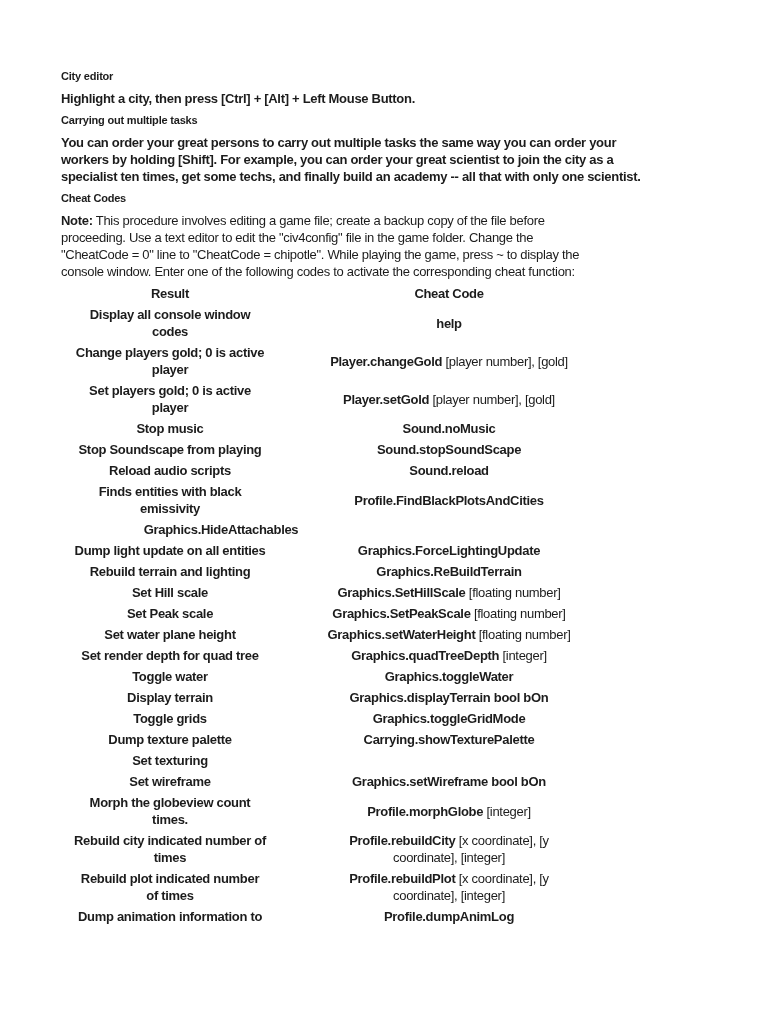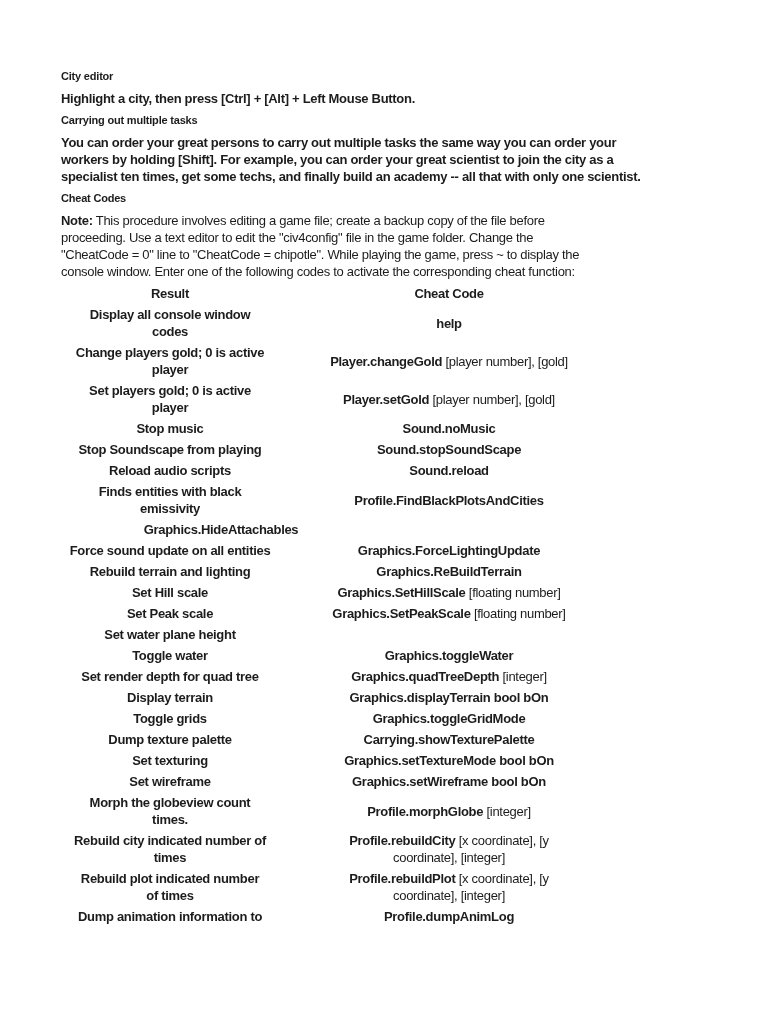--- a/index.html
+++ b/index.html
@@ -143,71 +143,71 @@
     <div class="c1">Finds entities with black
 emissivity</div>
     <div class="c2"><span class="cmd">Profile.FindBlackPlotsAndCities</span><span class="args"></span></div>
   </div>
 
   <div class="trow">
     <div class="c2"><span class="cmd">Graphics.HideAttachables</span><span class="args"></span></div>
   </div>
 
   <div class="trow">
-    <div class="c1">Force sound update on all entities</div>
+    <div class="c1">Dump light update on all entities</div>
     <div class="c2"><span class="cmd">Graphics.ForceLightingUpdate</span><span class="args"></span></div>
   </div>
 
   <div class="trow">
     <div class="c1">Rebuild terrain and lighting</div>
     <div class="c2"><span class="cmd">Graphics.ReBuildTerrain</span><span class="args"></span></div>
   </div>
 
   <div class="trow">
     <div class="c1">Set Hill scale</div>
     <div class="c2"><span class="cmd">Graphics.SetHillScale</span><span class="args"> [floating number]</span></div>
   </div>
 
   <div class="trow">
     <div class="c1">Set Peak scale</div>
     <div class="c2"><span class="cmd">Graphics.SetPeakScale</span><span class="args"> [floating number]</span></div>
   </div>
 
   <div class="trow">
     <div class="c1">Set water plane height</div>
+    <div class="c2"><span class="cmd">Graphics.setWaterHeight</span><span class="args"> [floating number]</span></div>
+  </div>
+
+  <div class="trow">
+    <div class="c1">Set render depth for quad tree</div>
+    <div class="c2"><span class="cmd">Graphics.quadTreeDepth</span><span class="args"> [integer]</span></div>
   </div>
 
   <div class="trow">
     <div class="c1">Toggle water</div>
     <div class="c2"><span class="cmd">Graphics.toggleWater</span><span class="args"></span></div>
   </div>
 
   <div class="trow">
-    <div class="c1">Set render depth for quad tree</div>
-    <div class="c2"><span class="cmd">Graphics.quadTreeDepth</span><span class="args"> [integer]</span></div>
-  </div>
-
-  <div class="trow">
     <div class="c1">Display terrain</div>
     <div class="c2"><span class="cmd">Graphics.displayTerrain bool bOn</span><span class="args"></span></div>
   </div>
 
   <div class="trow">
     <div class="c1">Toggle grids</div>
     <div class="c2"><span class="cmd">Graphics.toggleGridMode</span><span class="args"></span></div>
   </div>
 
   <div class="trow">
     <div class="c1">Dump texture palette</div>
     <div class="c2"><span class="cmd">Carrying.showTexturePalette</span><span class="args"></span></div>
   </div>
 
   <div class="trow">
     <div class="c1">Set texturing</div>
-    <div class="c2"><span class="cmd">Graphics.setTextureMode bool bOn</span><span class="args"></span></div>
   </div>
 
   <div class="trow">
     <div class="c1">Set wireframe</div>
     <div class="c2"><span class="cmd">Graphics.setWireframe bool bOn</span><span class="args"></span></div>
   </div>
 
   <div class="trow">
     <div class="c1">Morph the globeview count
 times.</div>

